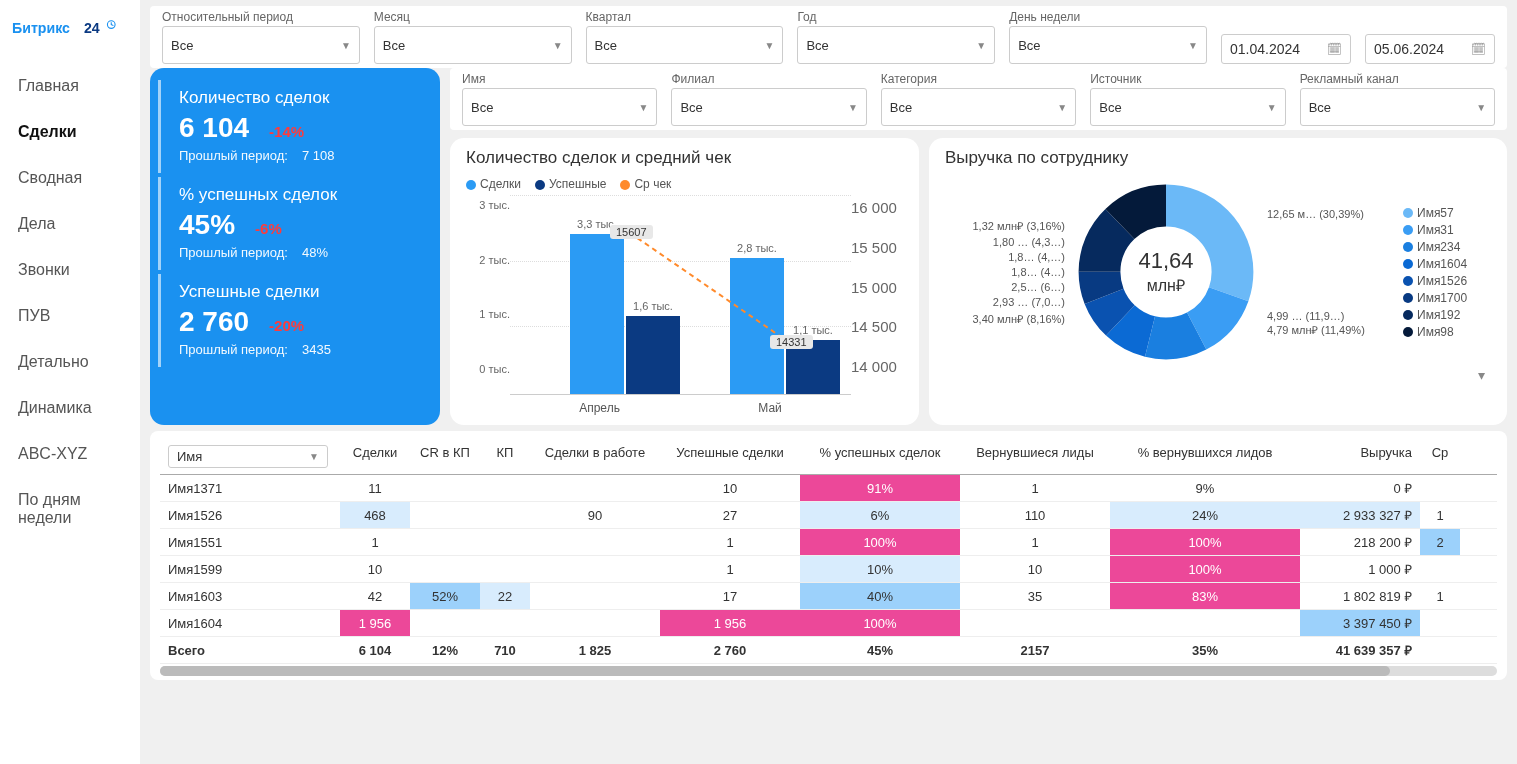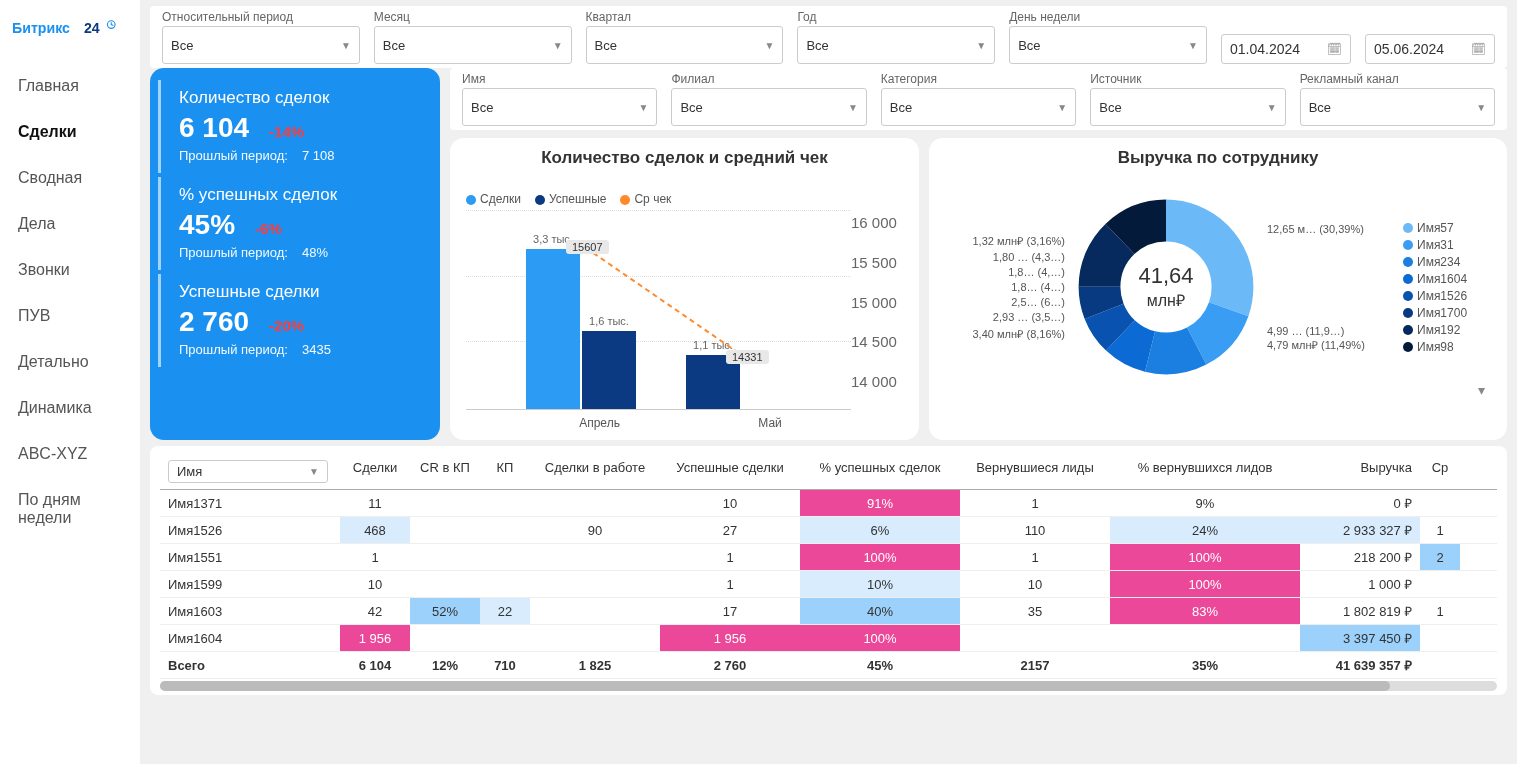--- a/index.html
+++ b/index.html
@@ -28,21 +28,21 @@
 .kpi-delta { color: #ff3b3b; font-weight: 700; font-size: 15px; }
 .kpi-prev { font-size: 13px; opacity: 0.95; display: flex; gap: 14px; margin-top: 4px; }
 
 .right-col { flex: 1; display: flex; flex-direction: column; gap: 8px; }
 .filter-bar2 { background: #fff; border-radius: 4px; display: flex; gap: 14px; padding: 4px 12px; }
 
 .charts-row { display: flex; gap: 10px; flex: 1; }
 .chart-card { background: #fff; border-radius: 14px; padding: 10px 16px; position: relative; }
 .chart1 { flex: 1.05; }
 .chart2 { flex: 1; }
-.chart-title { text-align: center; font-size: 17px; font-weight: 700; margin-bottom: 24px; }
+.chart-title { font-size: 17px; font-weight: 400; margin-bottom: 9px; }
 .legend-h { display: flex; gap: 14px; font-size: 12px; color: #555; margin-bottom: 4px; }
 .legend-dot { width: 10px; height: 10px; border-radius: 50%; display: inline-block; margin-right: 4px; vertical-align: middle; }
 
 .bar-chart { position: relative; height: 200px; display: flex; }
 .y-axis { width: 44px; display: flex; flex-direction: column; justify-content: space-between; font-size: 11px; color: #666; text-align: right; padding-bottom: 20px; padding-top: 4px; }
 .y-axis2 { width: 52px; display: flex; flex-direction: column; justify-content: space-between; font-size: 15px; color: #666; text-align: left; padding-bottom: 20px; padding-top: 4px; }
 .plot { flex: 1; position: relative; border-bottom: 1px solid #ccc; }
 .grid-line { position: absolute; left: 0; right: 0; border-top: 1px dotted #ddd; }
 .bar-group { position: absolute; bottom: 0; width: 120px; display: flex; align-items: flex-end; gap: 2px; }
 .bar { width: 54px; position: relative; }
@@ -252,33 +252,42 @@
         <div class="charts-row">
 
           <div class="chart-card chart1">
             <div class="chart-title">Количество сделок и средний чек</div>
             <div class="legend-h">
               <span><span class="legend-dot" style="background:#2b9bf4"></span><span>Сделки</span></span>
               <span><span class="legend-dot" style="background:#0b3a82"></span><span>Успешные</span></span>
               <span><span class="legend-dot" style="background:#ff8a2b"></span><span>Ср чек</span></span>
             </div>
             <div class="bar-chart">
+              <div class="y-axis">
+                <div>3 тыс.</div>
+                  <div>2 тыс.</div>
+                  <div>1 тыс.</div>
+                  <div>0 тыс.</div>
+              </div>
               <div class="plot">
                 <div class="grid-line" style="top:0%"></div>
                 <div class="grid-line" style="top:33%"></div>
                 <div class="grid-line" style="top:66%"></div>
                 <div class="bar-group" style="left:60px">
                   <div class="bar" style="height:160px;background:#2b9bf4">
                       <div class="bar-label">3,3 тыс.</div>
                     </div>
                   <div class="bar" style="height:78px;background:#0b3a82">
                       <div class="bar-label">1,6 тыс.</div>
                     </div>
                 </div>
                 <div class="bar-group" style="left:220px">
+                  <div class="bar" style="height:136px;background:#2b9bf4">
+                      <div class="bar-label">2,8 тыс.</div>
+                    </div>
                   <div class="bar" style="height:54px;background:#0b3a82">
                       <div class="bar-label">1,1 тыс.</div>
                     </div>
                 </div>
                 <svg style="position:absolute;left:0;top:0;width:100%;height:100%;pointer-events:none">
                   <line x1="120" y1="38" x2="280" y2="148" stroke="#ff8a2b" stroke-width="2" stroke-dasharray="5 4"></line>
                   <circle cx="120" cy="38" r="4" fill="#ff8a2b"></circle>
                   <circle cx="280" cy="148" r="4" fill="#ff8a2b"></circle>
                 </svg>
                 <div class="bar-sub" style="left:100px;top:30px;background:#e8e8e8;padding:1px 6px;border-radius:3px">15607</div>
@@ -300,21 +309,21 @@
 
           <div class="chart-card chart2">
             <div class="chart-title">Выручка по сотруднику</div>
             <div class="donut-wrap">
               <div class="donut-labels-l">
                 <div>1,32 млн₽ (3,16%)</div>
                   <div>1,80 … (4,3…)</div>
                   <div>1,8… (4,…)</div>
                   <div>1,8… (4…)</div>
                   <div>2,5… (6…)</div>
-                  <div>2,93 … (3,5…)</div>
+                  <div>2,93 … (7,0…)</div>
                   <div>3,40 млн₽ (8,16%)</div>
               </div>
               <div class="donut">
                 <svg viewBox="0 0 100 100" width="190" height="190">
                   <circle cx="50" cy="50" r="35" fill="none" stroke="#6bb9f7" stroke-width="22" stroke-dasharray="66.8 153" transform="rotate(-90 50 50)"></circle>
                   <circle cx="50" cy="50" r="35" fill="none" stroke="#3a9df4" stroke-width="22" stroke-dasharray="26.2 193.6" stroke-dashoffset="-66.8" transform="rotate(-90 50 50)"></circle>
                   <circle cx="50" cy="50" r="35" fill="none" stroke="#1a7fe0" stroke-width="22" stroke-dasharray="25.3 194.5" stroke-dashoffset="-93" transform="rotate(-90 50 50)"></circle>
                   <circle cx="50" cy="50" r="35" fill="none" stroke="#0b6ad4" stroke-width="22" stroke-dasharray="17.9 201.9" stroke-dashoffset="-118.3" transform="rotate(-90 50 50)"></circle>
                   <circle cx="50" cy="50" r="35" fill="none" stroke="#0a52b0" stroke-width="22" stroke-dasharray="15.4 204.4" stroke-dashoffset="-136.2" transform="rotate(-90 50 50)"></circle>
                   <circle cx="50" cy="50" r="35" fill="none" stroke="#083a82" stroke-width="22" stroke-dasharray="13.2 206.6" stroke-dashoffset="-151.6" transform="rotate(-90 50 50)"></circle>

